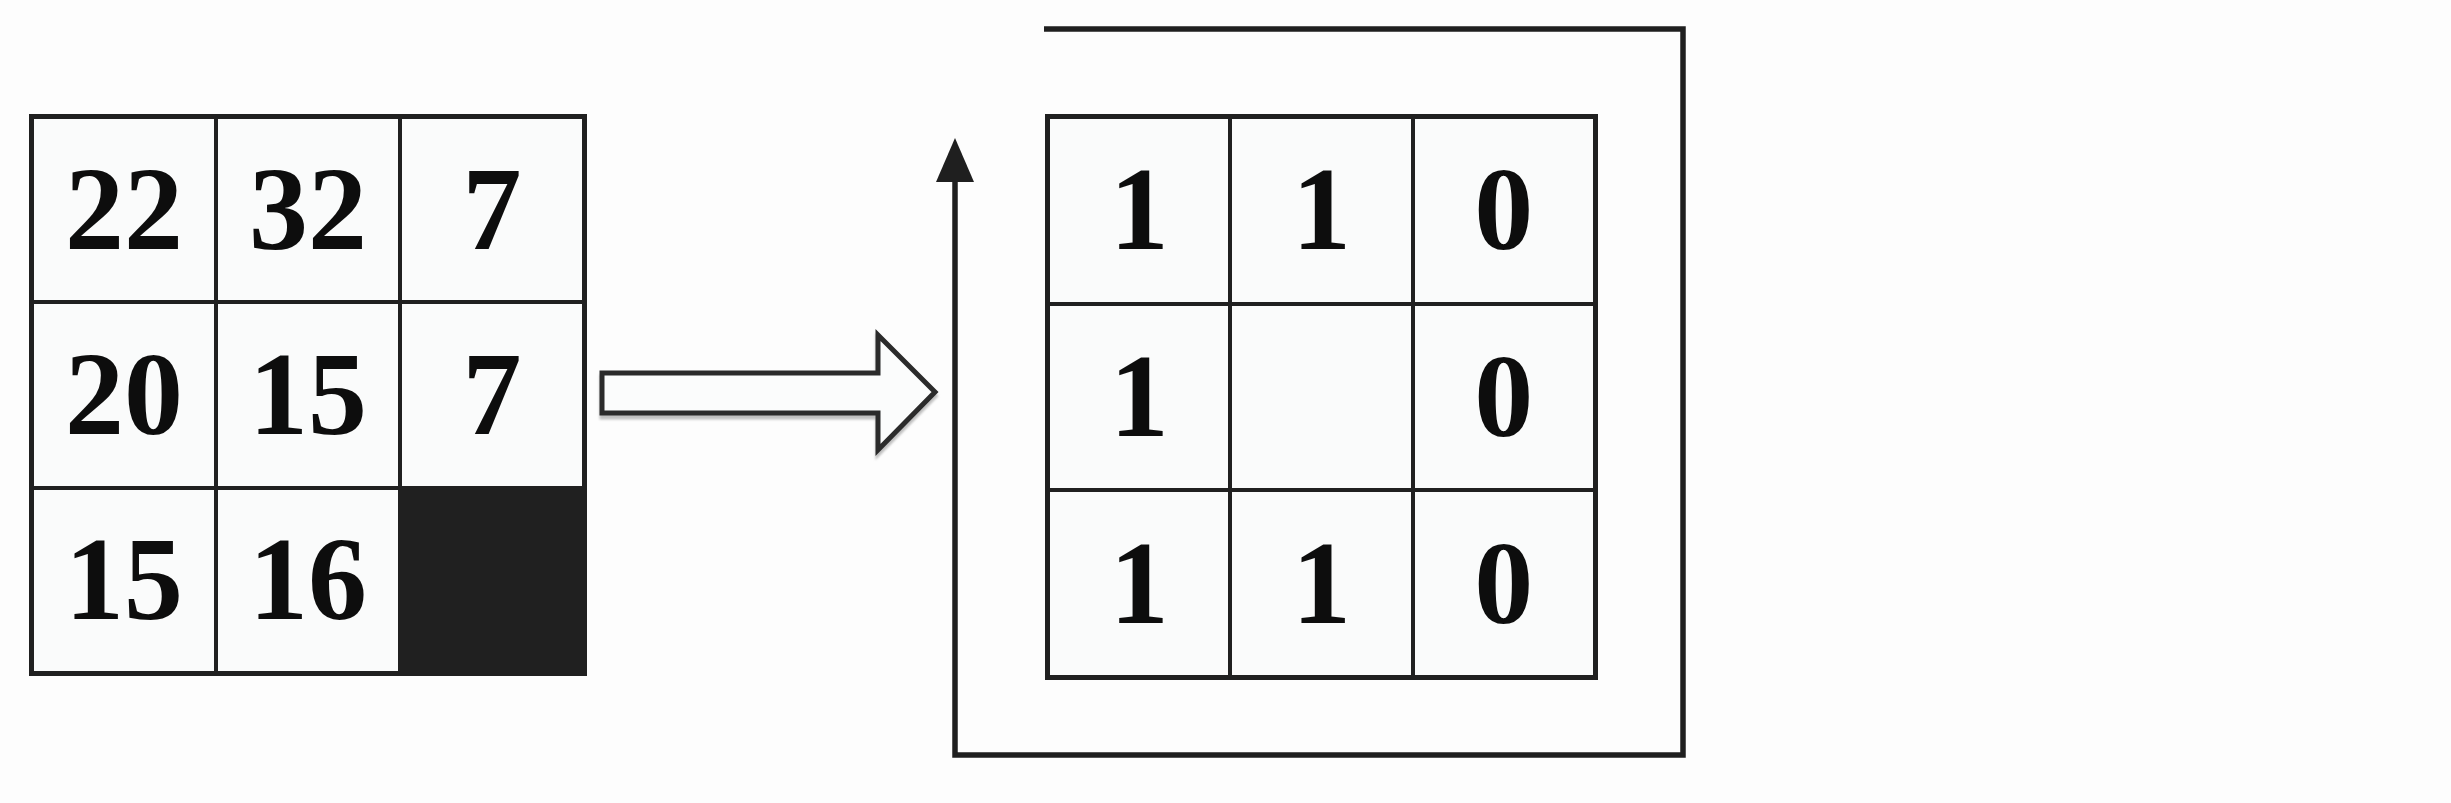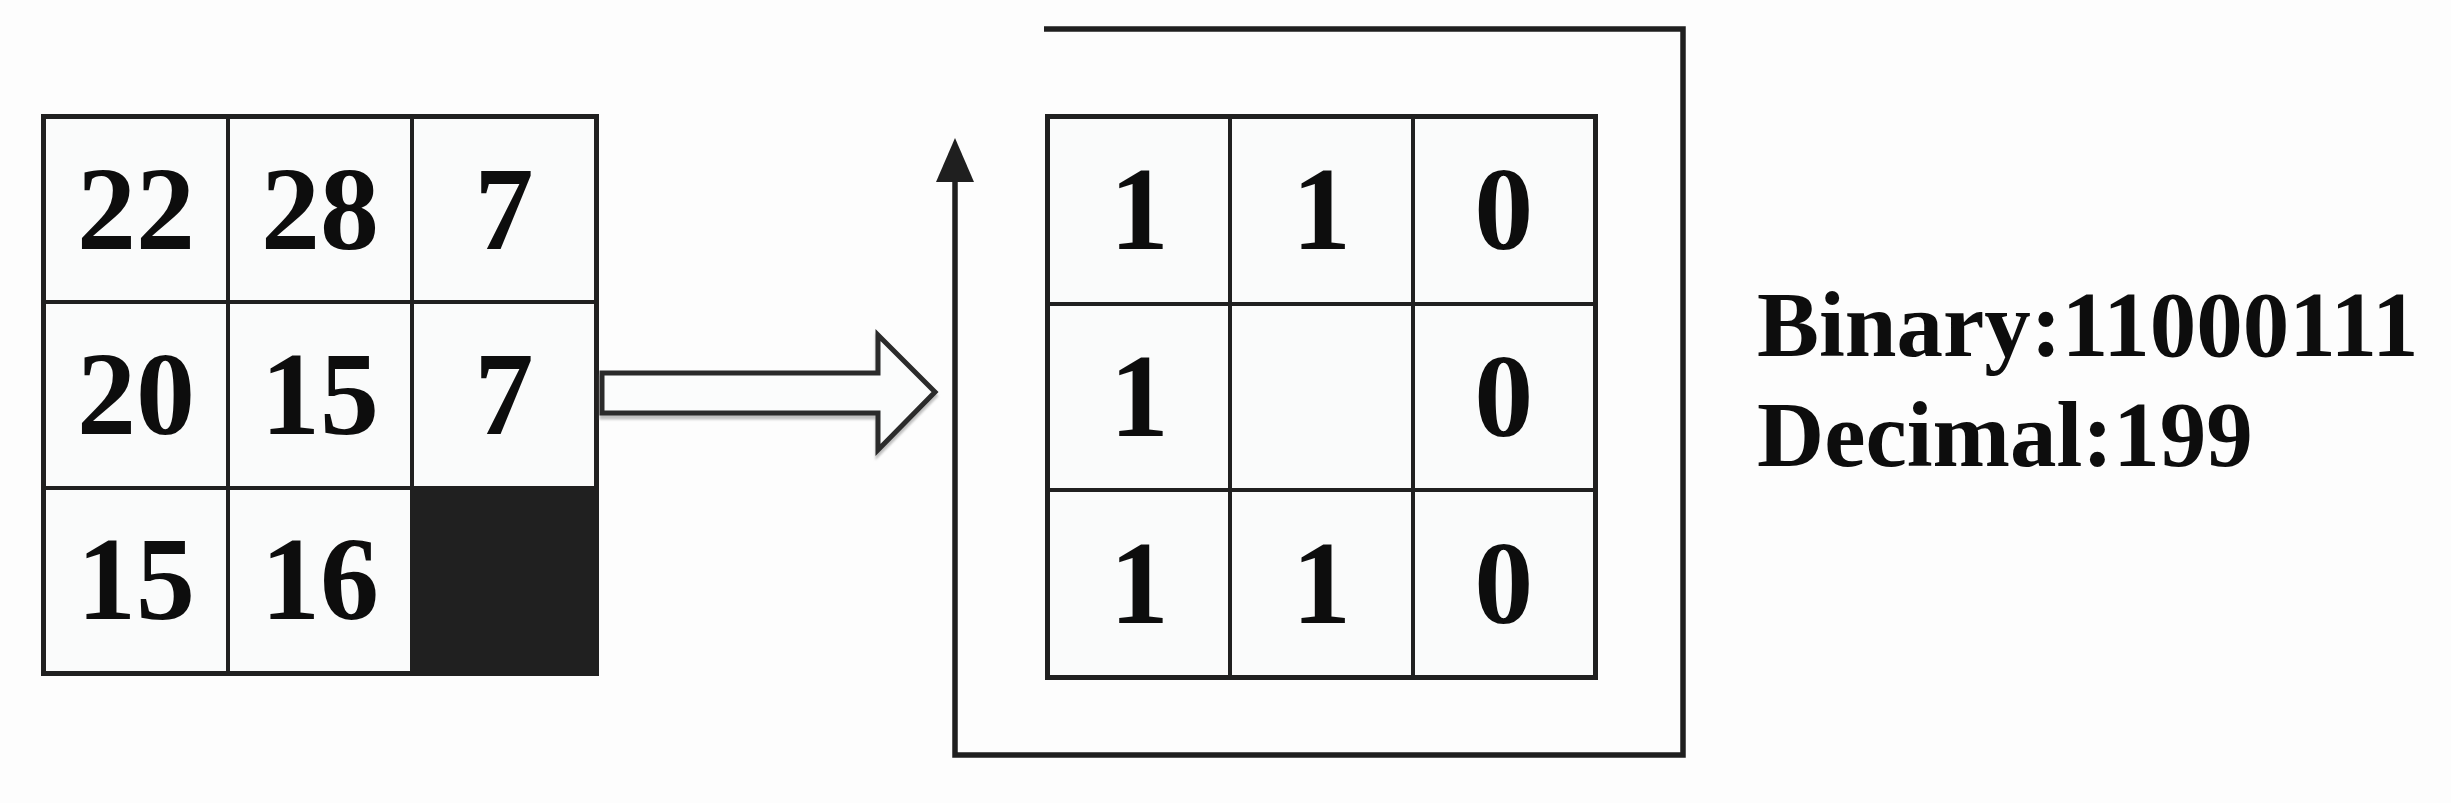--- a/index.html
+++ b/index.html
@@ -26,21 +26,21 @@
   .cell {
     background: #fafbfb;
     display: flex;
     align-items: center;
     justify-content: center;
     font-weight: 700;
     font-size: 118px;
     color: #0d0d0d;
     line-height: 1;
   }
-  #pixel-grid  { left: 29px;   top: 114px; width: 558px; height: 562px; margin-left: 12px; }
+  #pixel-grid  { left: 29px;   top: 114px; width: 558px; height: 562px; }
   #binary-grid { left: 1045px; top: 114px; width: 553px; height: 566px; }
 
   
   #block-arrow { position: absolute; left: 590px; top: 320px; width: 360px; height: 150px; }
   #block-arrow polygon {
     fill: #fbfcfc;
     stroke: #2b2b2b;
     stroke-width: 5;
     stroke-linejoin: miter;
     filter: drop-shadow(0px 4px 1px rgba(140,140,140,0.55));
@@ -61,21 +61,21 @@
     white-space: nowrap;
   }
 </style>
 </head>
 <body>
 
 <div id="stage">
 
   <div id="pixel-grid" class="grid">
     <div class="cell">22</div>
-    <div class="cell">28</div>
+    <div class="cell">32</div>
     <div class="cell">7</div>
     <div class="cell">20</div>
     <div class="cell">15</div>
     <div class="cell">7</div>
     <div class="cell">15</div>
     <div class="cell">16</div>
   </div>
 
   <svg id="block-arrow" viewBox="0 0 360 150" xmlns="http://www.w3.org/2000/svg">
     <polygon points="12,53 288,53 288,15 345,72 288,130 288,93 12,93"></polygon>
@@ -91,18 +91,14 @@
     <div class="cell">1</div>
     <div class="cell">0</div>
     <div class="cell">1</div>
     <div class="cell"></div>
     <div class="cell">0</div>
     <div class="cell">1</div>
     <div class="cell">1</div>
     <div class="cell">0</div>
   </div>
 
-  <div id="result">
-    <div>Binary:11000111</div>
-    <div>Decimal:199</div>
-  </div>
 
 </div>
 
 </body></html>

